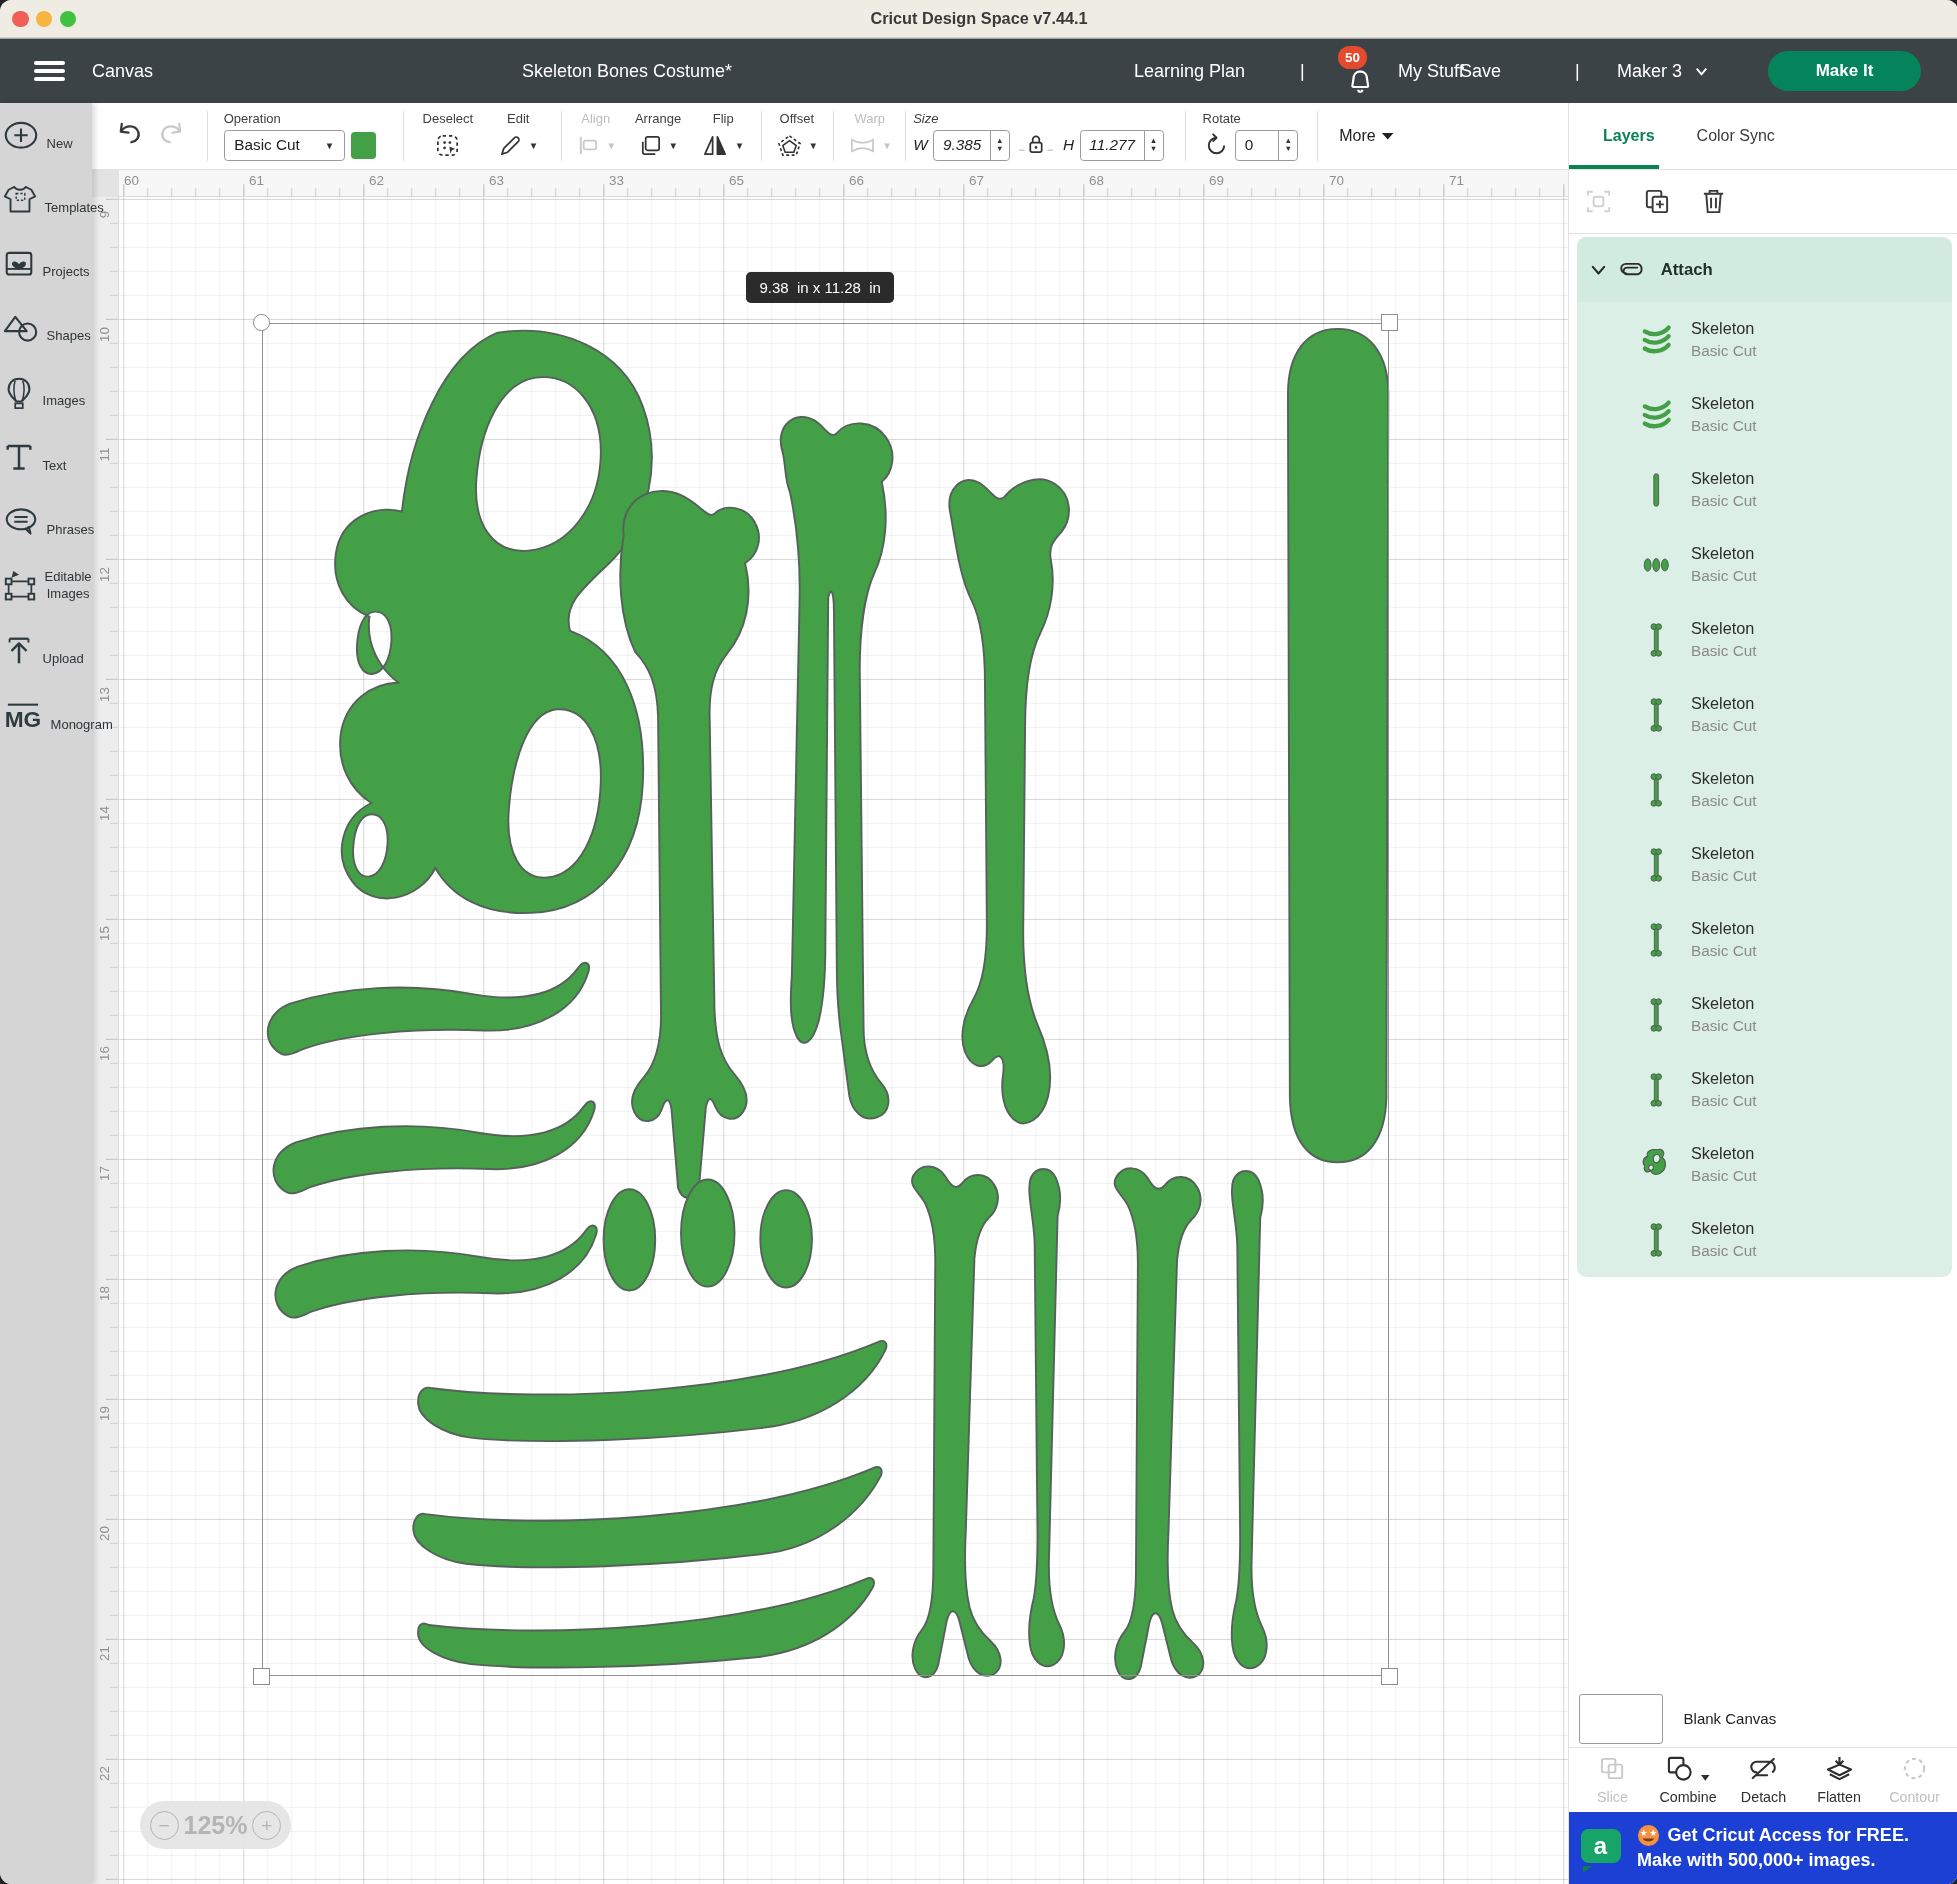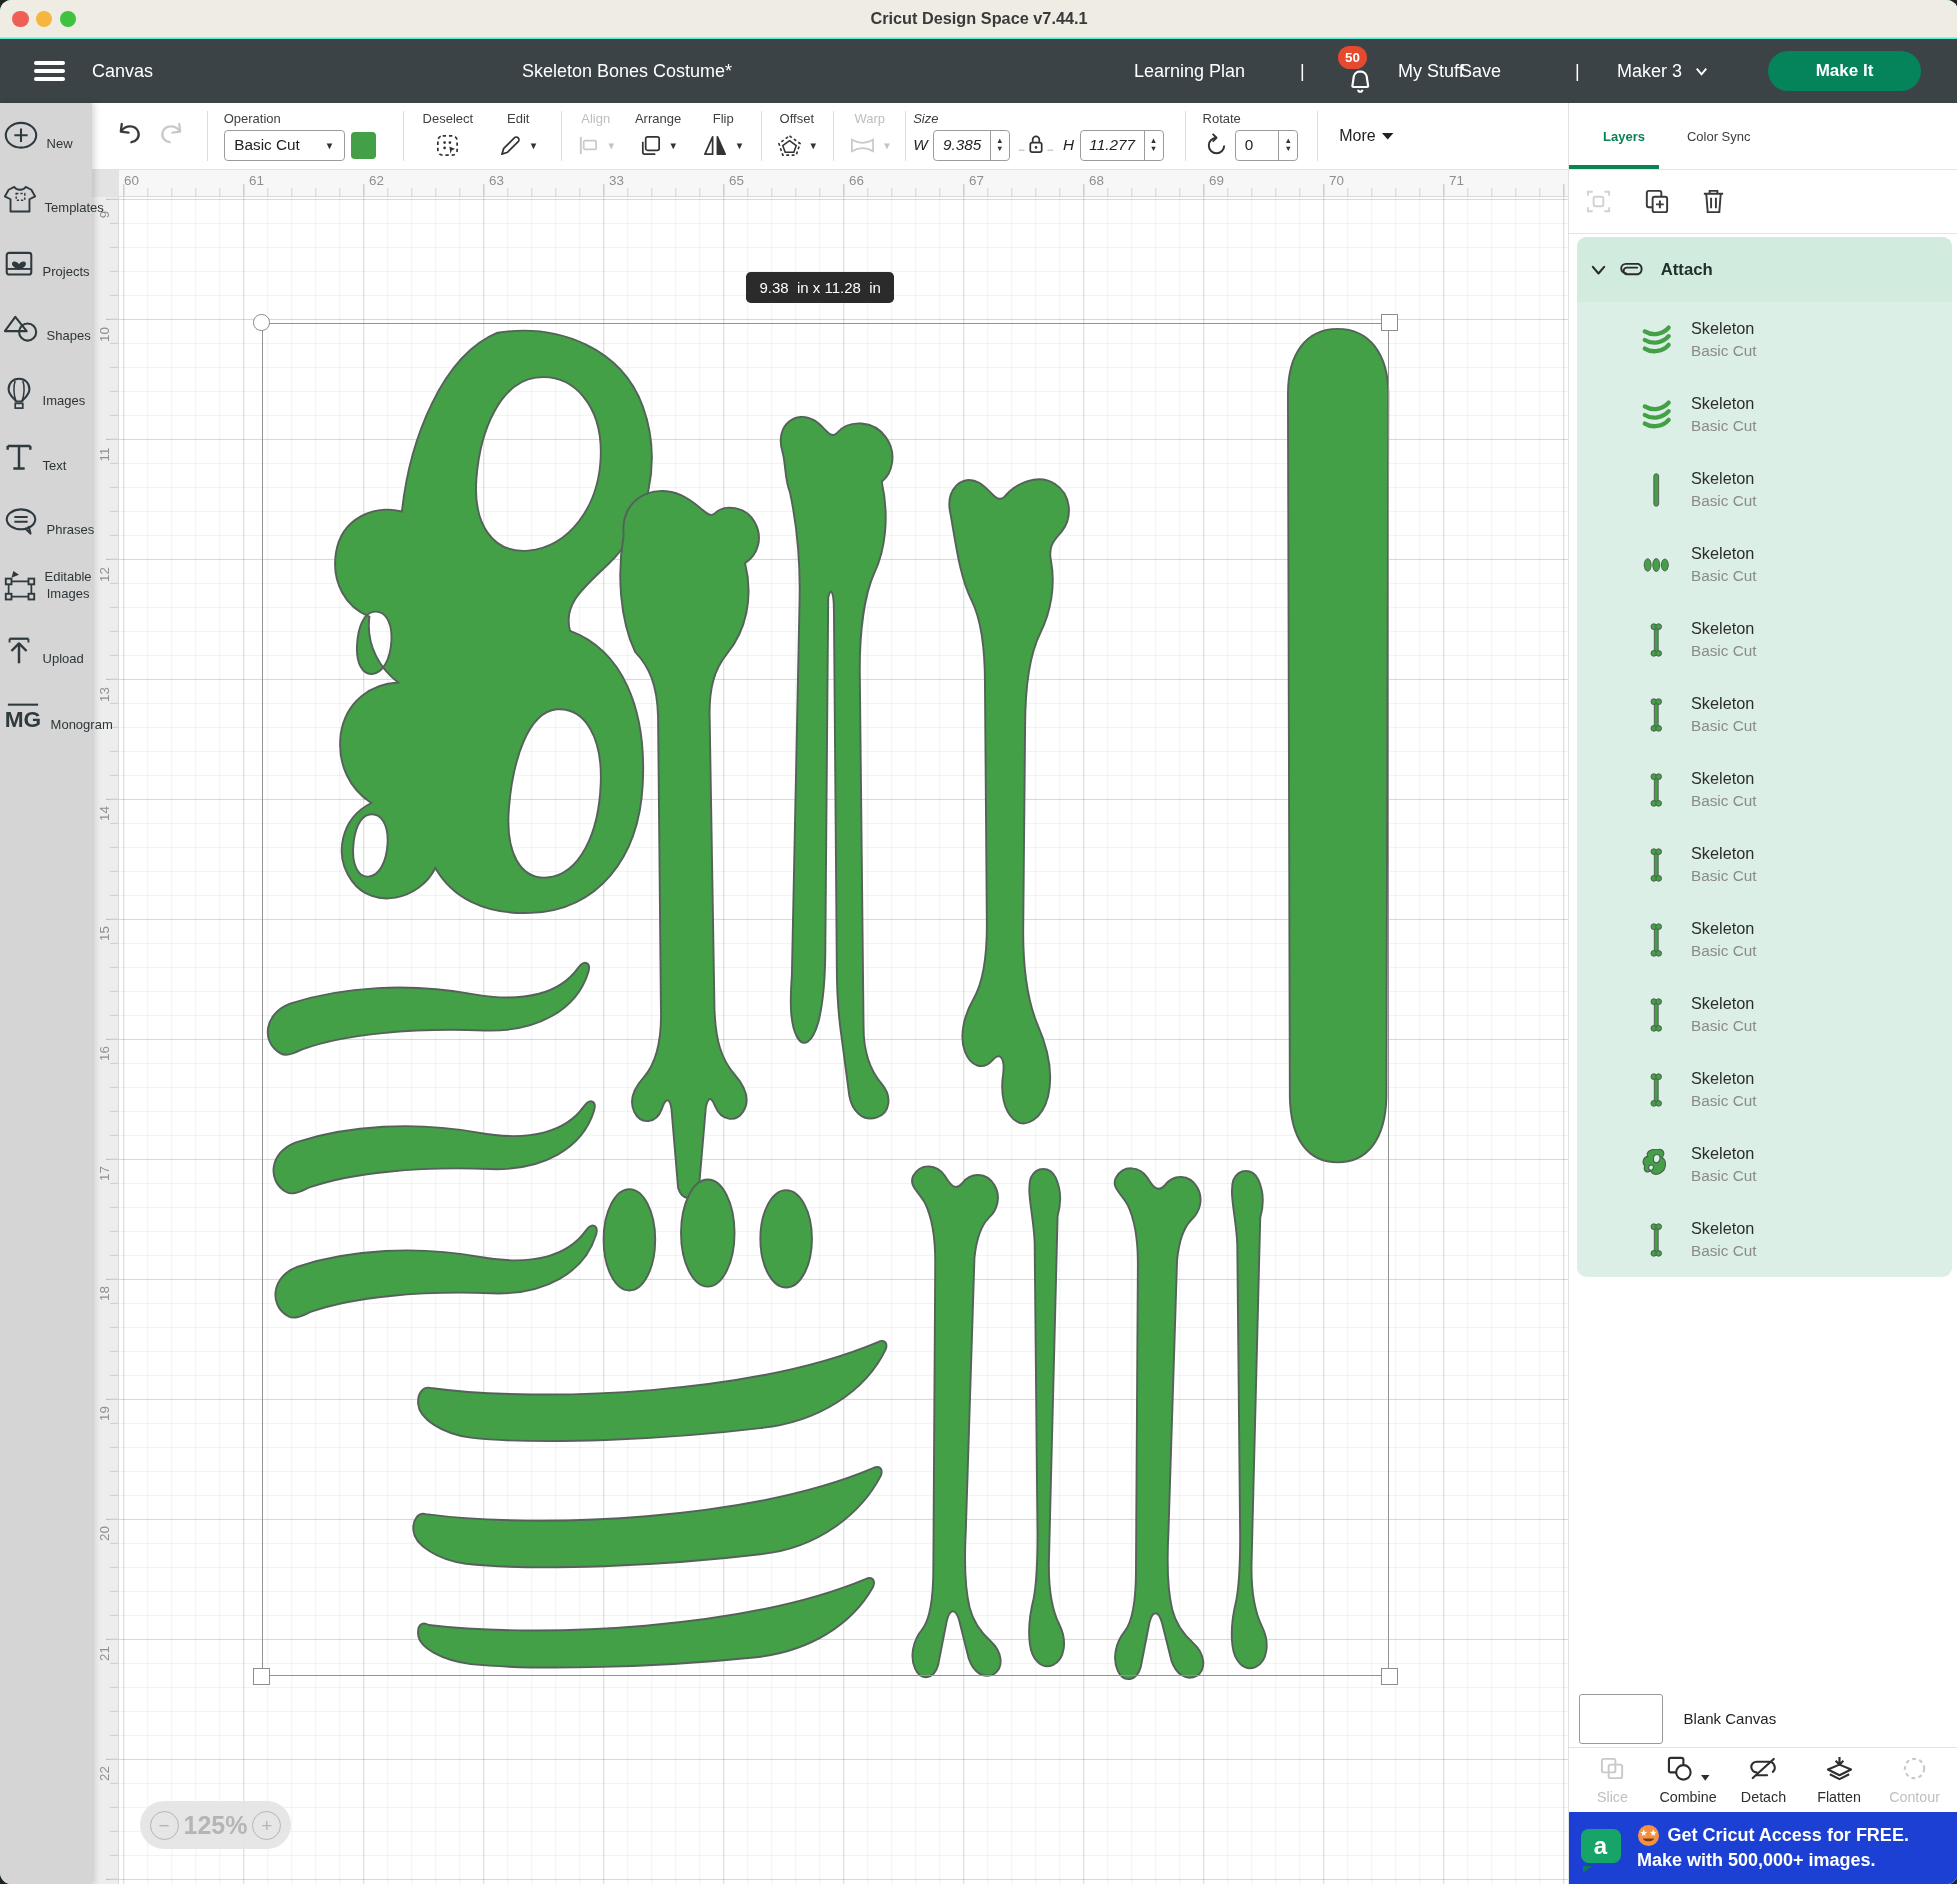--- a/index.html
+++ b/index.html
@@ -1,18 +1,18 @@
 <!DOCTYPE html>
 <html><head>
 <meta charset="utf-8">
 <style>
   * { margin:0; padding:0; box-sizing:border-box; }
   html,body { background:#222; }
   body { font-family:"Liberation Sans", sans-serif; }
-  .stage { position:relative; width:1958px; height:1884px; background:#5eead4; border-radius:11.5px; overflow:hidden; }
+  .stage { position:relative; width:1958px; height:1884px; background:#a3a3a3; border-radius:11.5px; overflow:hidden; }
 
   
   .titlebar { position:absolute; left:0; top:0; width:1958px; height:38px; background:#efece4; border-bottom:1px solid #d9d5cc; }
   .tl { position:absolute; top:10.5px; width:16.3px; height:16.3px; border-radius:50%; }
   .tl.red{ left:12.4px; background:#f05f56; } .tl.yel{ left:36px; background:#f6b53f; } .tl.grn{ left:60px; background:#3ec23f; }
   .win-title { position:absolute; left:0; right:0; top:8.6px; text-align:center; font-size:16.3px; font-weight:bold; color:#3a3a3a; }
 
   
   .header { position:absolute; left:0; top:39px; width:1958px; height:64px; background:#3b4347; color:#fff; }
   .header .item { position:absolute; top:0; height:64px; display:flex; align-items:center; font-size:18px; color:#fff; white-space:nowrap; }
@@ -65,21 +65,21 @@
   .handle { position:absolute; width:16.3px; height:16.3px; background:#fff; border:1.9px solid #8d8d8d; }
   .handle.tl{ left:-9.6px; top:-9.6px; } .handle.tr{ right:-9.6px; top:-9.6px; } .handle.bl{ left:-9.6px; bottom:-9.6px; } .handle.br{ right:-9.6px; bottom:-9.6px; }
   .dim-tip { position:absolute; left:746px; top:272px; height:31px; background:#2b2b2b; color:#fff; border-radius:4.8px; font-size:15px; display:flex; align-items:center; padding:0 13.4px; z-index:6; white-space:pre; }
   .zoom-pill { position:absolute; left:140px; top:1801px; width:151px; height:48px; background:rgba(228,228,228,0.92); border-radius:24px; display:flex; align-items:center; justify-content:space-between; padding:0 9.6px; z-index:6; }
   .zoom-pill .zbtn { width:29px; height:29px; border-radius:50%; border:1.9px solid #b5b5b5; color:#b5b5b5; display:flex; align-items:center; justify-content:center; font-size:19px; background:transparent; line-height:1;}
   .zoom-pill .zval { font-size:25px; font-weight:bold; color:#b5b5b5; }
 
   
   .panel { position:absolute; left:1568px; top:103px; width:390px; height:1781px; background:#fff; border-left:1px solid #e2e2e2; z-index:6; }
   .tabs { position:relative; height:67px; border-bottom:1px solid #e3e3e3; display:flex; align-items:center; }
-  .tab { font-size:13px; margin-left:34px; color:#3c3c3c; cursor:pointer; }
+  .tab { font-size:16px; margin-left:34px; color:#3c3c3c; cursor:pointer; }
   .tab.active { color:#0a8254; font-weight:bold; }
   .tab-underline { position:absolute; left:0; bottom:0; width:90px; height:3.8px; background:#0a8254; }
   .licons { height:64px; border-bottom:1px solid #e3e3e3; display:flex; align-items:center; gap:29px; padding-left:15.3px; }
   .attach-group { position:absolute; left:7.6px; top:134px; width:375px; border-radius:9.6px; background:#dcefe6; overflow:hidden; }
   .attach-head { height:65px; display:flex; align-items:center; gap:12.4px; padding-left:13.4px; background:#d2ebdf; }
   .attach-head .aname { font-size:16.7px; font-weight:bold; color:#21302a; }
   .layer-item { height:75px; display:flex; align-items:center; cursor:pointer; }
   .layer-thumb { width:42px; margin-left:59px; display:flex; justify-content:center; }
   .layer-text { margin-left:13.4px; }
   .layer-title { font-size:16.3px; color:#2d2d2d; }

